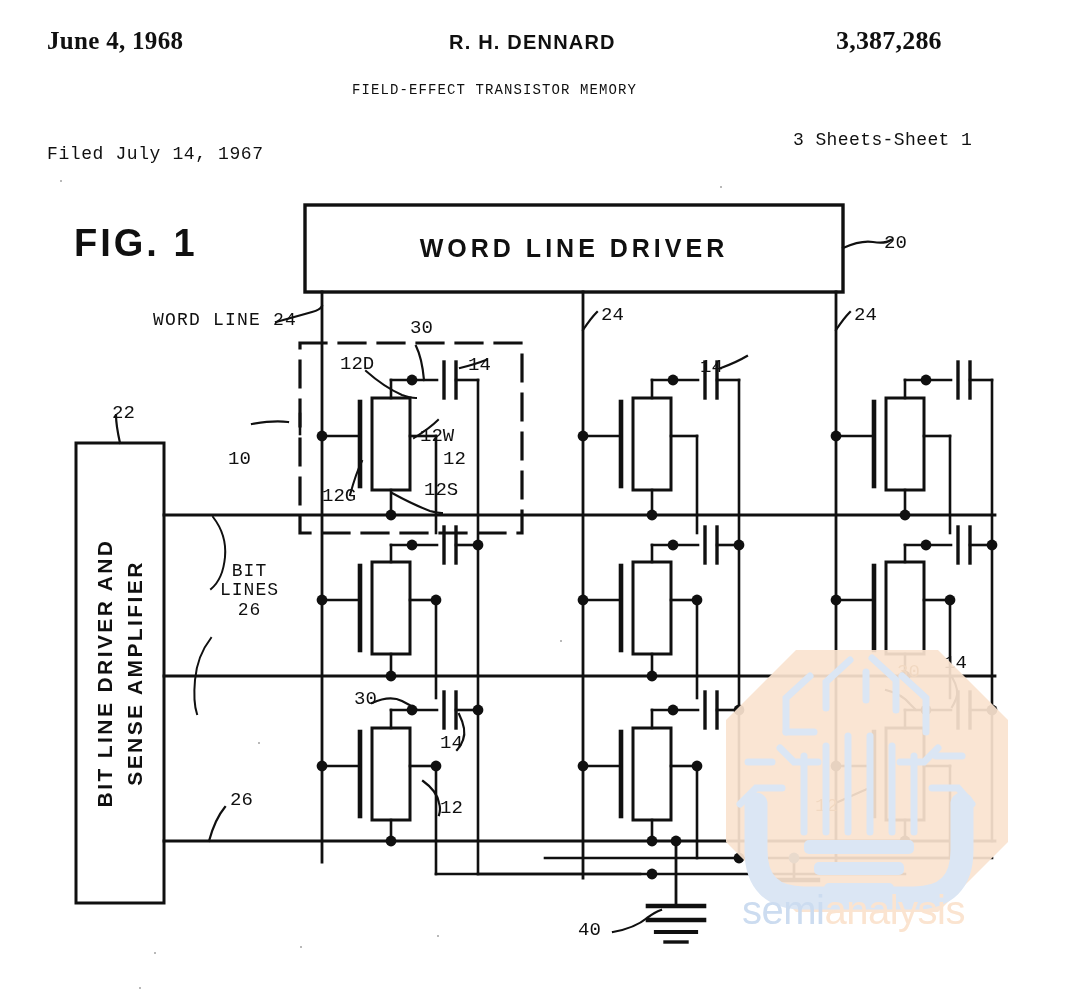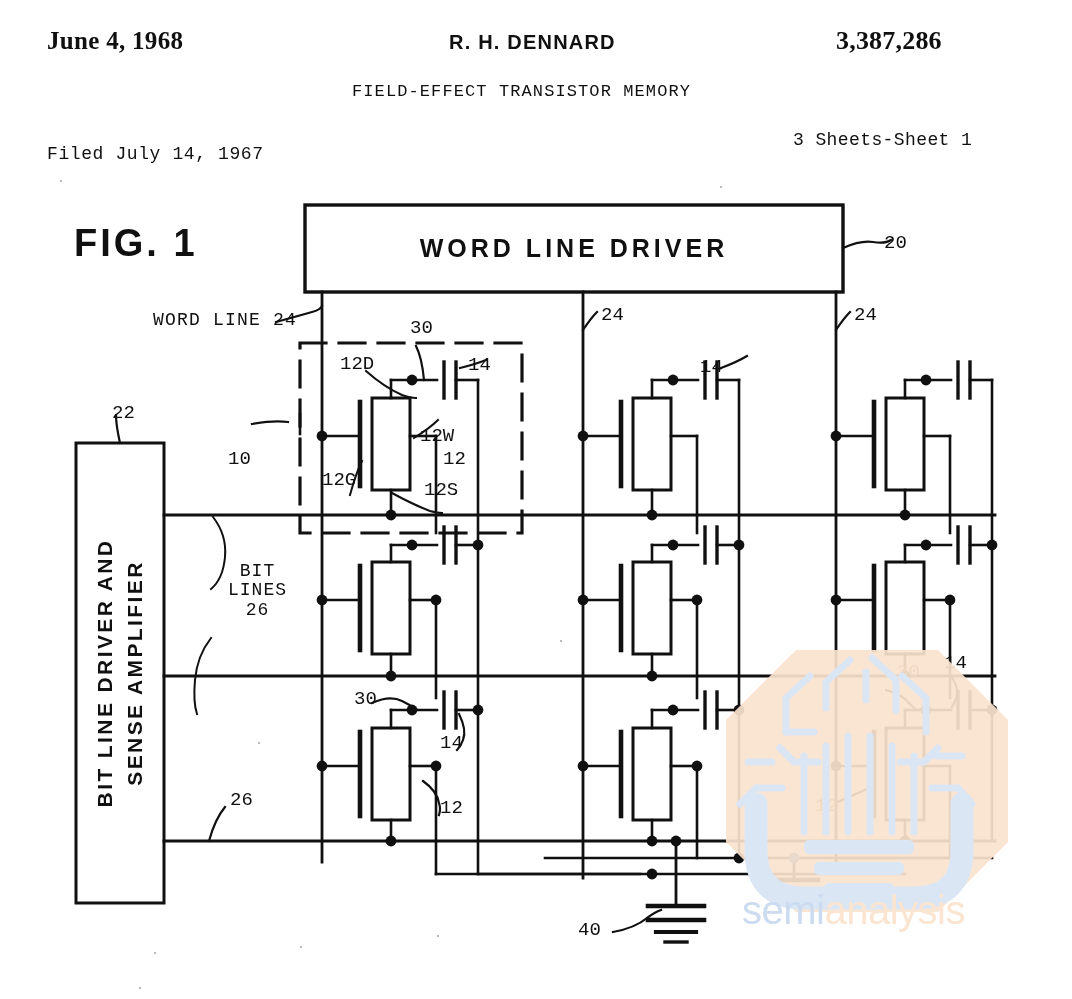--- a/index.html
+++ b/index.html
@@ -41,21 +41,21 @@
     font-family: "Liberation Serif", "DejaVu Serif", serif;
     font-weight: bold;
     font-size: 26px;
     letter-spacing: 0.2px;
     white-space: nowrap;
   }
   .hdr-title {
     position: absolute;
     left: 352px; top: 82px;
     font-family: "Liberation Mono", "DejaVu Sans Mono", monospace;
-    font-size: 17px;
+    font-size: 14px;
     letter-spacing: 1.1px;
     white-space: nowrap;
   }
   .hdr-filed {
     position: absolute;
     left: 47px; top: 144px;
     font-family: "Liberation Mono", "DejaVu Sans Mono", monospace;
     font-size: 18px;
     letter-spacing: 0.6px;
     white-space: nowrap;
@@ -411,25 +411,25 @@
   <div class="ann" style="left:112px; top:402px;">22</div>
   <div class="ann" style="left:601px; top:304px;">24</div>
   <div class="ann" style="left:854px; top:304px;">24</div>
 
   <div class="ann" style="left:228px; top:412px;margin-top:36px;">10</div>
   <div class="ann" style="left:410px; top:317px;">30</div>
   <div class="ann" style="left:340px; top:353px;">12D</div>
   <div class="ann" style="left:468px; top:354px;">14</div>
   <div class="ann" style="left:420px; top:425px;">12W</div>
   <div class="ann" style="left:443px; top:448px;">12</div>
-  <div class="ann" style="left:322px; top:469px;">12G</div>
+  <div class="ann" style="left:322px; top:485px;">12G</div>
   <div class="ann" style="left:424px; top:479px;">12S</div>
   <div class="ann" style="left:700px; top:356px;">14</div>
 
-  <div class="ann bitlines" style="left:228px; top:562px;">
+  <div class="ann bitlines" style="left:220px; top:562px;">
     <span id="bl-l1">BIT</span><br><span id="bl-l2">LINES</span><br><span id="bl-l3">26</span>
   </div>
 
   <div class="ann" style="left:354px; top:688px;">30</div>
   <div class="ann" style="left:440px; top:732px;">14</div>
   <div class="ann" style="left:440px; top:797px;">12</div>
   <div class="ann" style="left:230px; top:789px;">26</div>
   <div class="ann" style="left:578px; top:919px;">40</div>
 
   <div class="ann wm" style="left:897px; top:661px;">30</div>

